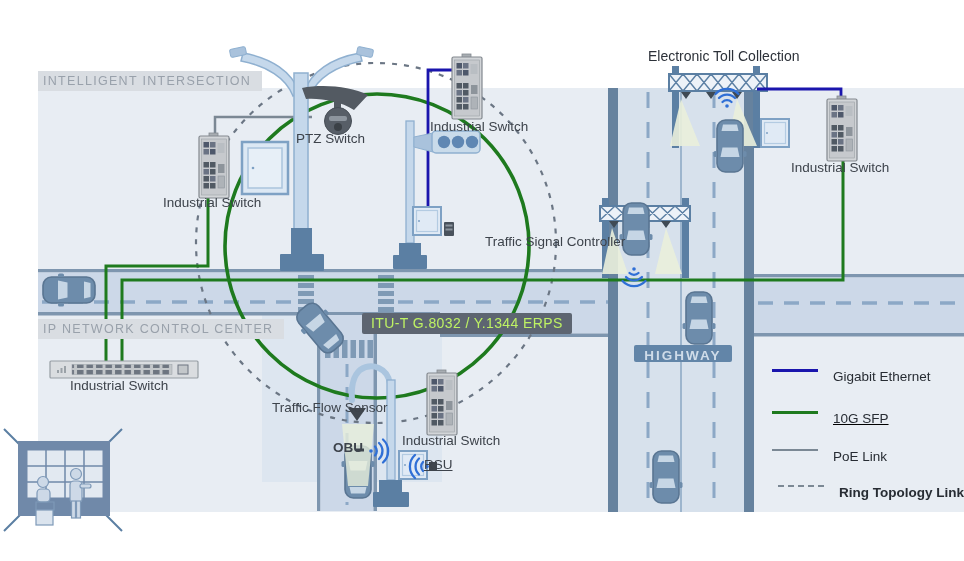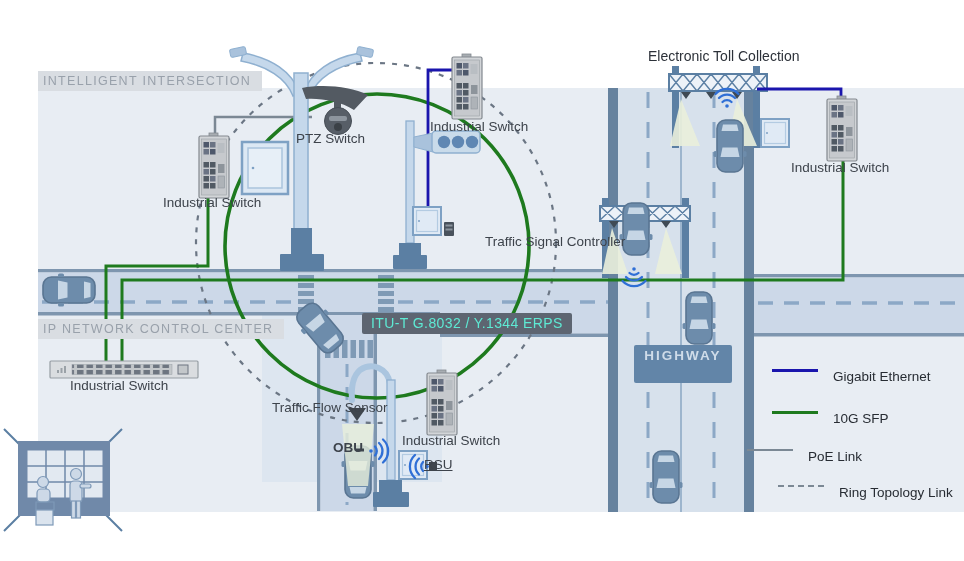--- a/index.html
+++ b/index.html
@@ -3,23 +3,23 @@
 <meta charset="utf-8">
 <style>
   html,body{margin:0;padding:0;background:#fff;}
   #stage{position:relative;width:964px;height:561px;background:#ffffff;overflow:hidden;
          font-family:"Liberation Sans",sans-serif;}
   #diagram-svg{position:absolute;left:0;top:0;}
   .lbl{position:absolute;white-space:nowrap;font-size:13.5px;color:#3d434b;line-height:1.1;}
   .lbl-dark{color:#2c3139;font-size:14px;}
   .band{position:absolute;background:#d9dde2;color:#99a1ab;font-size:12.5px;
         letter-spacing:1.3px;padding:3px 11px 3px 5px;white-space:nowrap;}
-  .erps-badge{position:absolute;left:362px;top:313px;background:#5d6571;color:#5eead4;
+  .erps-badge{position:absolute;left:362px;top:313px;background:#5d6571;color:#bef264;
         font-size:14px;padding:2px 9px 3px 9px;border-radius:2px;letter-spacing:.4px;white-space:nowrap;}
-  .highway-sign{position:absolute;left:634px;top:345px;width:98px;height:38px;background:#6285a8;
+  .highway-sign{position:absolute;left:634px;top:345px;width:98px;height:17px;background:#6285a8;
         color:#cfdce9;font-weight:bold;font-size:13.5px;letter-spacing:2px;text-align:center;
         line-height:21px;border-radius:2px;}
   .legend-row{position:absolute;display:flex;}
   .legend-line{width:46px;margin-right:15px;}
   .ll-gigabit{border-top:3.5px solid #1a15ad;}
   .ll-sfp{border-top:3.5px solid #1e7a1e;}
   .ll-poe{border-top:2.5px solid #7b8894;}
   .ll-ring{border-top:2.5px dashed #7b8894;}
   .legend-label{font-size:13.5px;color:#272c33;}
 </style>
@@ -274,27 +274,27 @@
 <div class="lbl" style="left:424px;top:458px;text-decoration:underline;">RSU</div>
 
 <div class="erps-badge">ITU-T G.8032 / Y.1344 ERPS</div>
 <div class="highway-sign">HIGHWAY</div>
 
 <div>
   <div class="legend-row" style="left:772px;top:369px;">
     <div class="legend-line ll-gigabit"></div>
     <div class="legend-label">Gigabit Ethernet</div>
   </div>
-  <div class="legend-row" style="left:772px;top:411px;">
+  <div class="legend-row" style="left:772px;top:411px;text-decoration:underline;">
     <div class="legend-line ll-sfp"></div>
     <div class="legend-label">10G SFP</div>
   </div>
-  <div class="legend-row" style="left:747px;top:449px;">
+  <div class="legend-row" style="left:772px;top:449px;">
     <div class="legend-line ll-poe"></div>
     <div class="legend-label">PoE Link</div>
   </div>
-  <div class="legend-row" style="left:778px;top:485px;">
+  <div class="legend-row" style="left:778px;top:485px;font-weight:bold;">
     <div class="legend-line ll-ring"></div>
     <div class="legend-label">Ring Topology Link</div>
   </div>
 </div>
 
 </div>
 
 </body></html>

